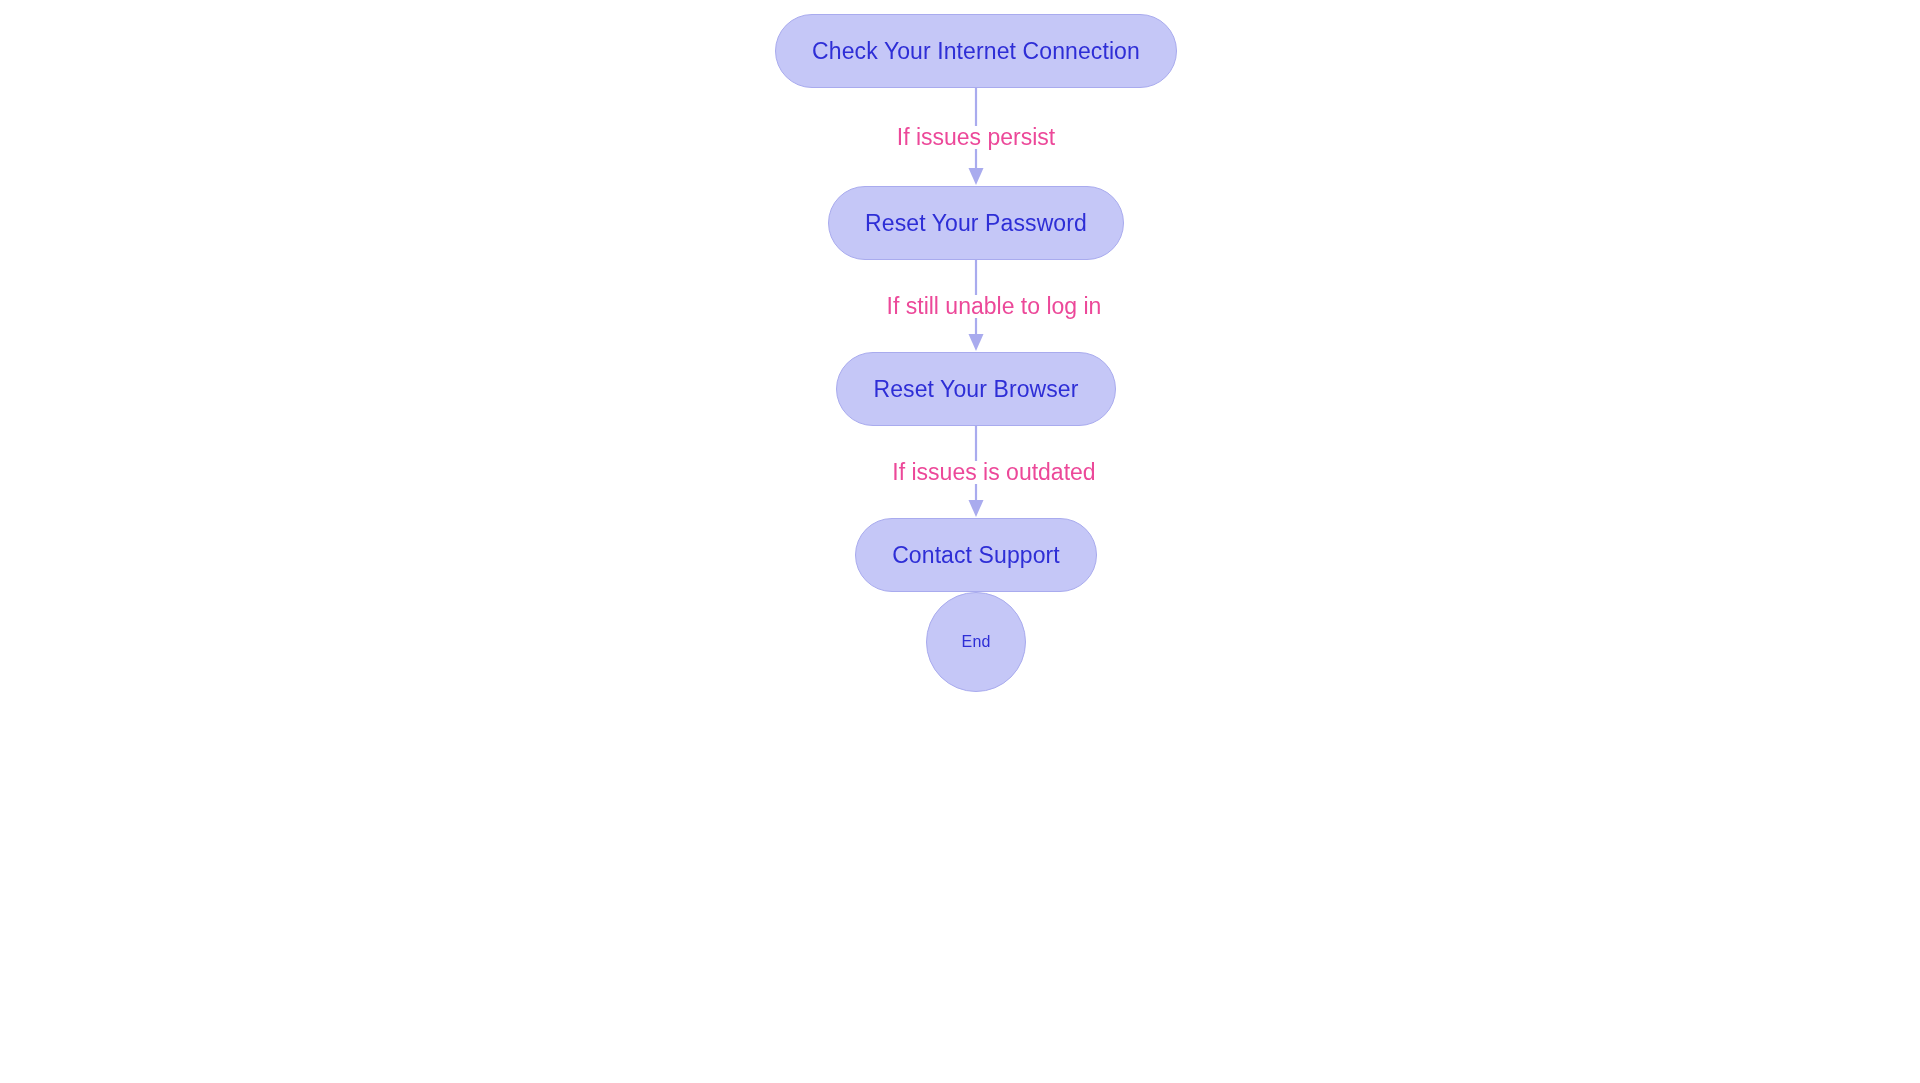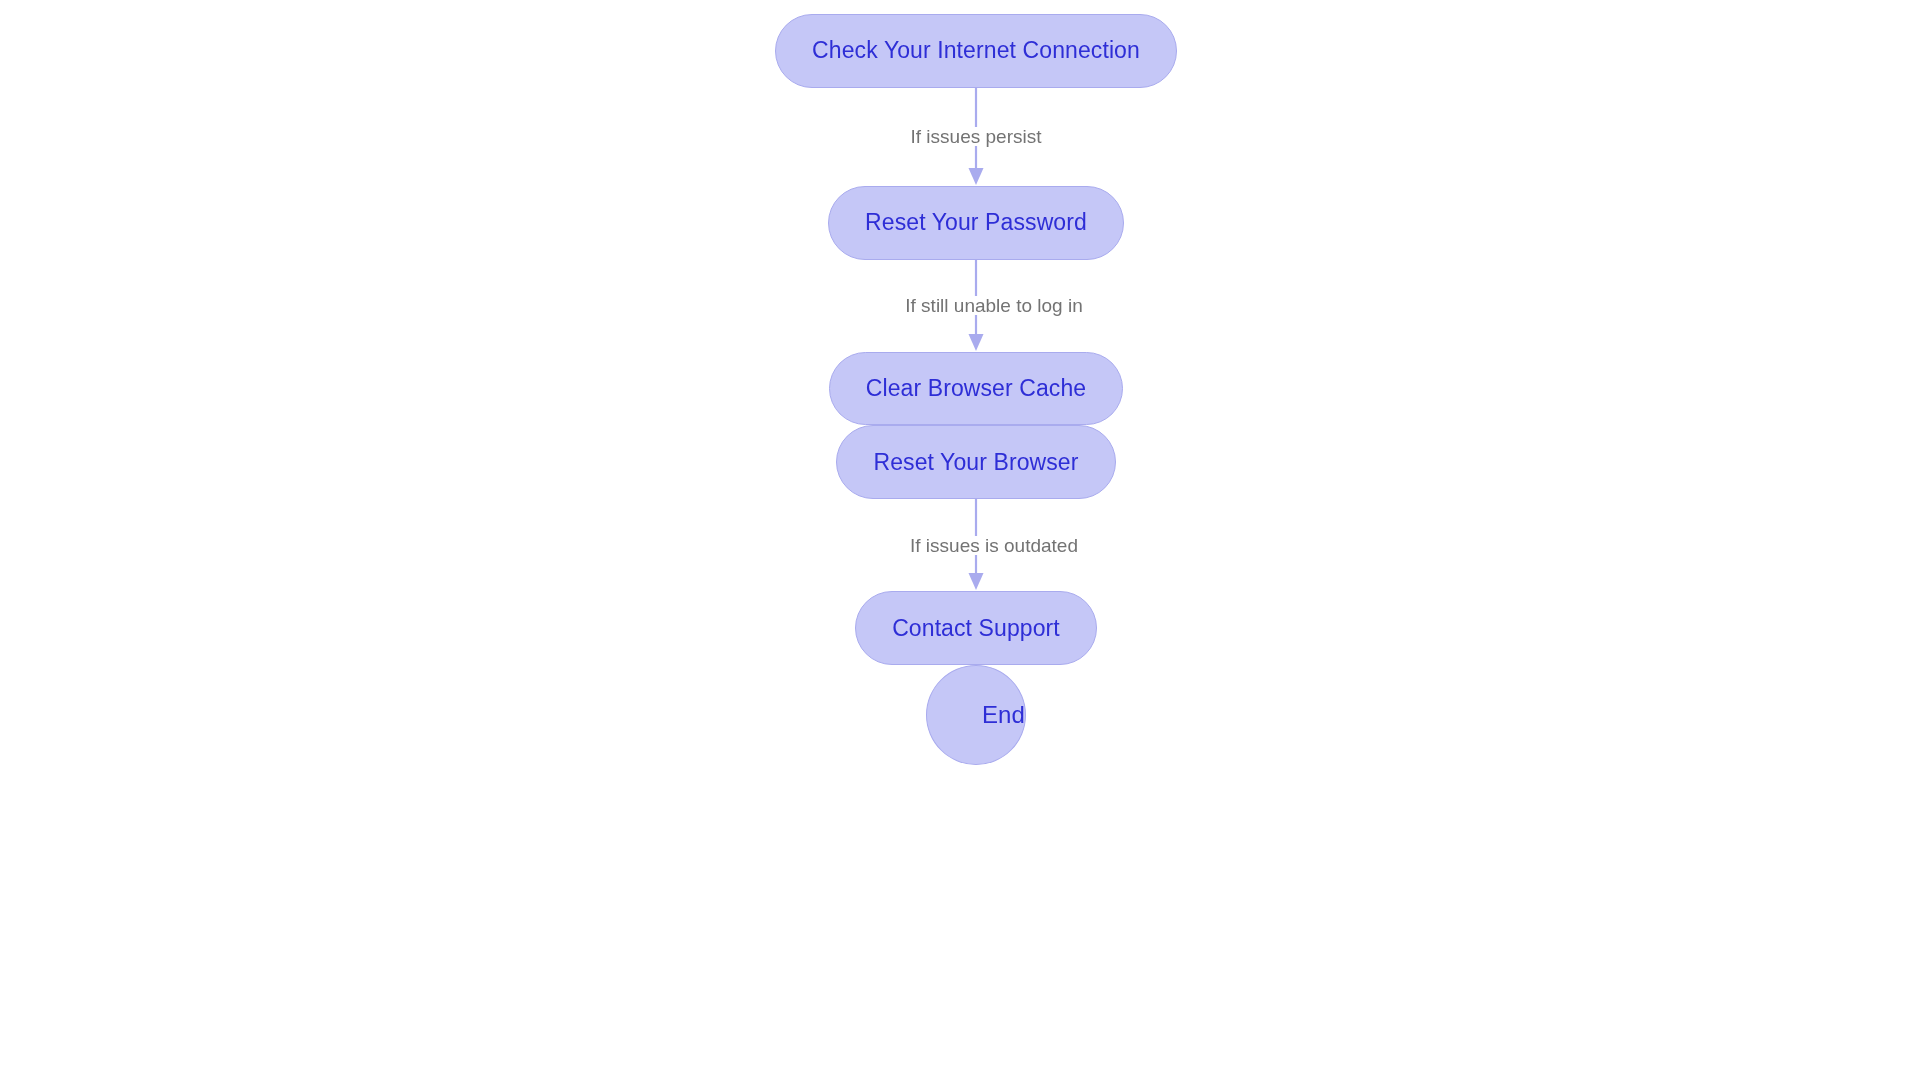--- a/index.html
+++ b/index.html
@@ -51,22 +51,21 @@
     height: 74px;
     padding: 0 36px;
     border-radius: 37px;
   }
 
   .node.terminator {
     width: 100px;
     height: 100px;
     border-radius: 50%;
     padding: 0;
-    font-size: 24px;
-    justify-content: flex-end;
+    font-size: 16px;
   }
 
   
   .edge {
     position: relative;
     width: 100%;
     display: flex;
     align-items: center;
     justify-content: center;
     z-index: 1;
@@ -78,22 +77,22 @@
     top: 0;
     transform: translateX(-50%);
     overflow: visible;
   }
 
   .edge-label {
     position: relative;
     z-index: 3;
     background: #ffffff;
     padding: 0 9px;
-    color: #737373;
-    font-size: 19px;
+    color: #ec4899;
+    font-size: 23px;
     line-height: 1;
     white-space: nowrap;
   }
 
   
   .edge-tall   { height: 98px; }
   .edge-short  { height: 92px; padding-left: 36px; }
 </style>
 </head>
 <body>
@@ -120,23 +119,20 @@
     </div>
 
     <div class="edge edge-short">
       <svg class="edge-svg" width="24" height="92" viewBox="0 0 24 92">
         <line x1="12" y1="0" x2="12" y2="80" stroke="#a9abee" stroke-width="2.2"></line>
         <polygon points="12,91 4.5,74 19.5,74" fill="#a9abee"></polygon>
       </svg>
       <span class="edge-label">If still unable to log in</span>
     </div>
 
-    <div class="node stadium">
-      <span>Clear Browser Cache</span>
-    </div>
 
 
     <div class="node stadium">
       <span>Reset Your Browser</span>
     </div>
 
     <div class="edge edge-short">
       <svg class="edge-svg" width="24" height="92" viewBox="0 0 24 92">
         <line x1="12" y1="0" x2="12" y2="80" stroke="#a9abee" stroke-width="2.2"></line>
         <polygon points="12,91 4.5,74 19.5,74" fill="#a9abee"></polygon>

